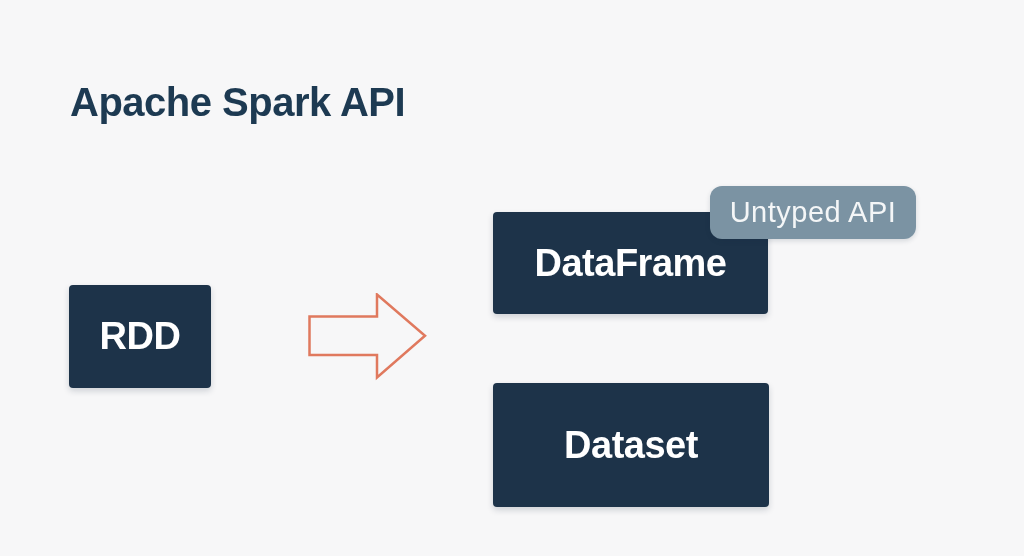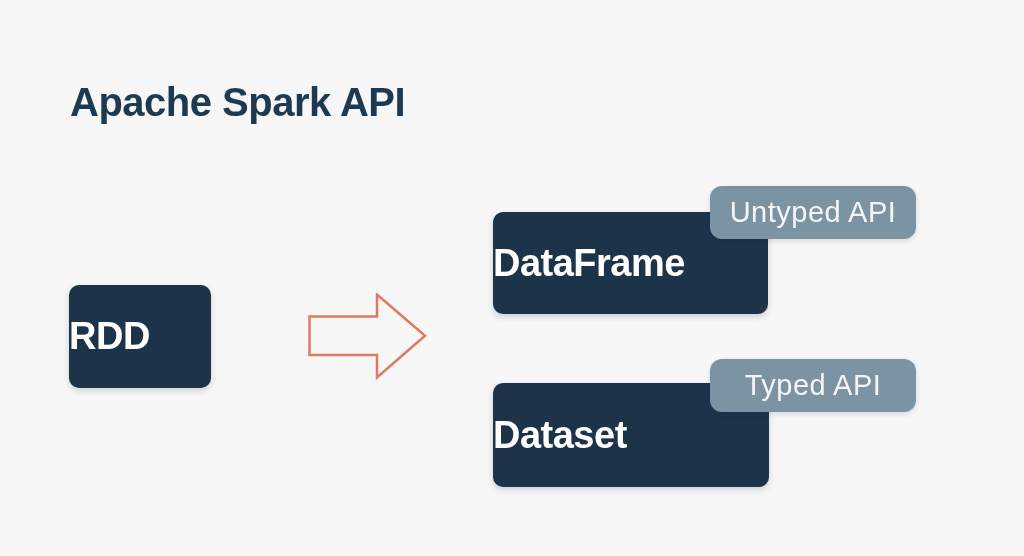--- a/index.html
+++ b/index.html
@@ -29,36 +29,36 @@
     left: 70px;
     top: 80px;
     font-size: 40px;
     font-weight: 700;
     letter-spacing: -0.5px;
     color: var(--title-text);
   }
   .node {
     position: absolute;
     background: var(--box);
-    border-radius: 10px;
+    border-radius: 4px;
     display: flex;
     align-items: center;
-    justify-content: flex-start;
+    justify-content: center;
     box-shadow: 0 3px 6px rgba(20, 40, 60, 0.18);
     z-index: 1;
   }
   .node-label {
     color: var(--box-text);
     font-size: 38px;
     font-weight: 700;
     letter-spacing: -0.5px;
   }
   .node-rdd       { left: 69px;  top: 285px; width: 142px; height: 103px; }
   .node-dataframe { left: 493px; top: 212px; width: 275px; height: 102px; }
-  .node-dataset   { left: 493px; top: 383px; width: 276px; height: 104px; }
+  .node-dataset   { left: 493px; top: 383px; width: 276px; height: 124px; }
   .tag {
     position: absolute;
     background: var(--tag);
     border-radius: 12px;
     display: flex;
     align-items: center;
     justify-content: center;
     box-shadow: 0 2px 5px rgba(20, 40, 60, 0.15);
     z-index: 2;
   }
@@ -104,17 +104,14 @@
   <div class="node node-dataframe">
     <span class="node-label">DataFrame</span>
   </div>
   <div class="tag tag-untyped">
     <span>Untyped API</span>
   </div>
 
   <div class="node node-dataset">
     <span class="node-label">Dataset</span>
   </div>
-  <div class="tag tag-typed">
-    <span>Typed API</span>
-  </div>
 
 </div>
 
 </body></html>

